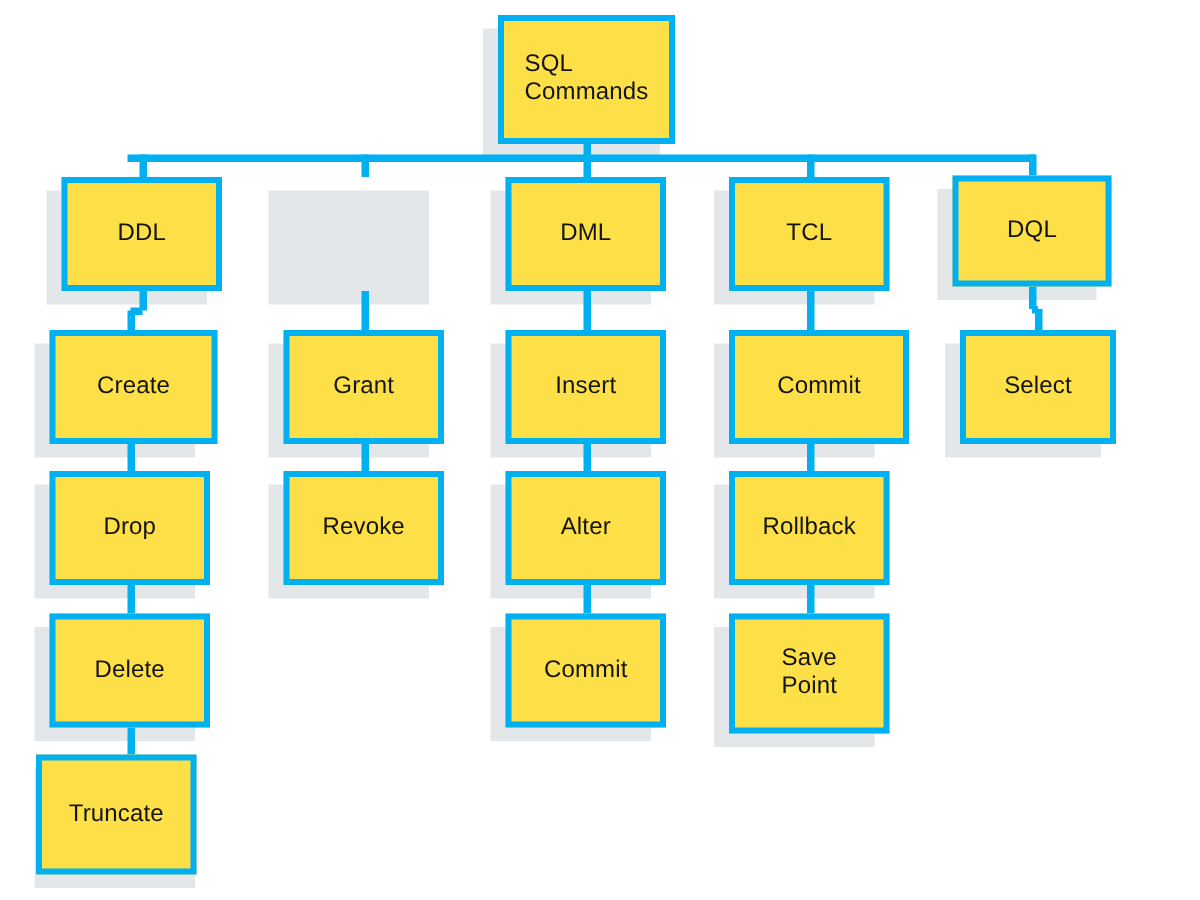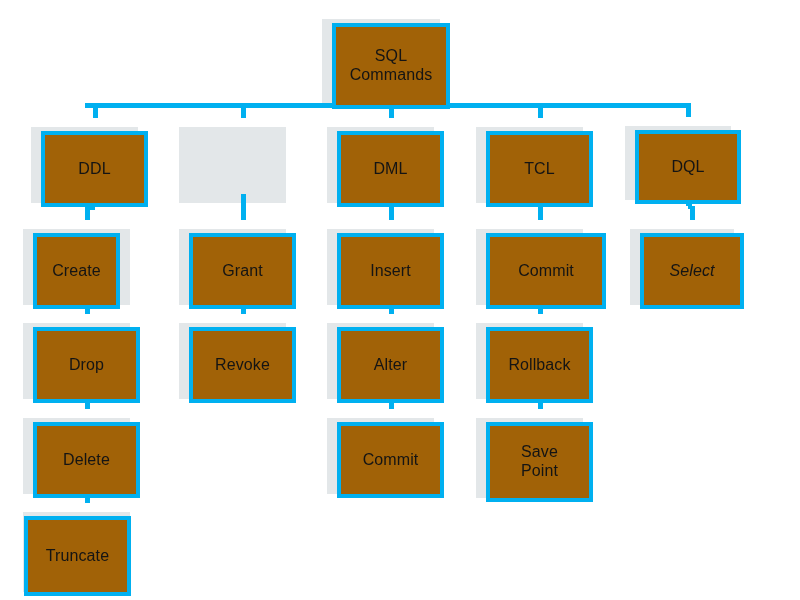--- a/index.html
+++ b/index.html
@@ -11,33 +11,31 @@
     position: relative;
     width: 800px;
     height: 600px;
     background: #ffffff;
     overflow: hidden;
     font-family: "Liberation Sans", sans-serif;
   }
   .node {
     position: absolute;
     box-sizing: border-box;
-    background: #a16207;
+    background: #fde047;
     border: 4px solid #00b0f0;
     display: flex;
     align-items: center;
     justify-content: center;
-    text-align: center;
     color: #141414;
     font-size: 16px;
     line-height: 1.18;
     z-index: 3;
     white-space: pre-line;
     letter-spacing: 0.1px;
-    margin-top: 13px;
   }
   .shadow {
     position: absolute;
     background: #e3e7e9;
     z-index: 1;
   }
   .conn {
     position: absolute;
     background: #00b0f0;
     z-index: 2;
@@ -51,21 +49,21 @@
 <div id="canvas">
     <div class="conn conn-v" style="left: 389px; top: 96px; height: 12px;"></div>
     <div class="conn conn-h" style="left: 85px; top: 103px; width: 605px;"></div>
     <div class="conn conn-v" style="left: 92.5px; top: 103px; height: 15px;"></div>
     <div class="shadow" style="left: 31px; top: 127px; width: 107px; height: 76px;"></div>
     <div class="node" style="left: 41px; top: 118px; width: 107px; height: 76px;">DDL</div>
     <div class="conn conn-v" style="left: 92.5px; top: 194px; height: 13px;"></div>
     <div class="conn conn-h" style="left: 86.5px; top: 205px; width: 8px;"></div>
     <div class="conn conn-v" style="left: 84.5px; top: 207px; height: 13px;"></div>
     <div class="shadow" style="left: 23px; top: 229px; width: 107px; height: 76px;"></div>
-    <div class="node" style="left: 33px; top: 220px; width: 87px; height: 76px;">Create</div>
+    <div class="node" style="left: 33px; top: 220px; width: 112px; height: 76px;">Create</div>
     <div class="conn conn-v" style="left: 84.5px; top: 296px; height: 18px;"></div>
     <div class="shadow" style="left: 23px; top: 323px; width: 107px; height: 76px;"></div>
     <div class="node" style="left: 33px; top: 314px; width: 107px; height: 76px;">Drop</div>
     <div class="conn conn-v" style="left: 84.5px; top: 390px; height: 19px;"></div>
     <div class="shadow" style="left: 23px; top: 418px; width: 107px; height: 76px;"></div>
     <div class="node" style="left: 33px; top: 409px; width: 107px; height: 76px;">Delete</div>
     <div class="conn conn-v" style="left: 84.5px; top: 485px; height: 18px;"></div>
     <div class="shadow" style="left: 23px; top: 512px; width: 107px; height: 80px;"></div>
     <div class="node" style="left: 24px; top: 503px; width: 107px; height: 80px;">Truncate</div>
     <div class="conn conn-v" style="left: 240.5px; top: 103px; height: 15px;"></div>
@@ -101,17 +99,17 @@
     <div class="shadow" style="left: 476px; top: 418px; width: 107px; height: 80px;"></div>
     <div class="node" style="left: 486px; top: 409px; width: 107px; height: 80px;">Save
 Point</div>
     <div class="conn conn-v" style="left: 686px; top: 103px; height: 14px;"></div>
     <div class="shadow" style="left: 625px; top: 126px; width: 106px; height: 74px;"></div>
     <div class="node" style="left: 635px; top: 117px; width: 106px; height: 74px;">DQL</div>
     <div class="conn conn-v" style="left: 686px; top: 191px; height: 15px;"></div>
     <div class="conn conn-h" style="left: 688px; top: 204px; width: 4px;"></div>
     <div class="conn conn-v" style="left: 690px; top: 206px; height: 14px;"></div>
     <div class="shadow" style="left: 630px; top: 229px; width: 104px; height: 76px;"></div>
-    <div class="node" style="left: 640px; top: 220px; width: 104px; height: 76px; font-style: italic;">Select</div>
+    <div class="node" style="left: 640px; top: 220px; width: 104px; height: 76px;">Select</div>
     <div class="shadow" style="left: 322px; top: 19px; width: 118px; height: 86px;"></div>
     <div class="node" style="left: 332px; top: 10px; width: 118px; height: 86px;">SQL
 Commands</div>
   </div>
 
 </body></html>

